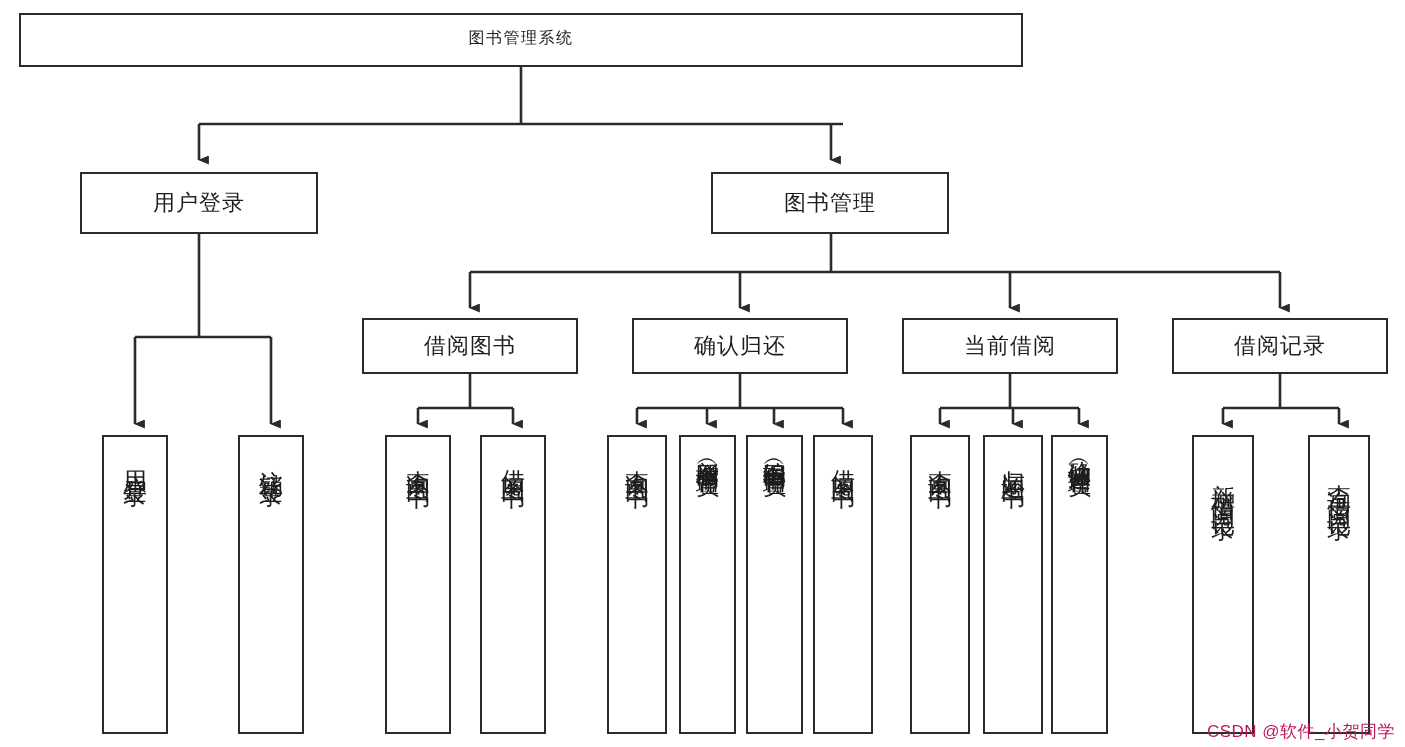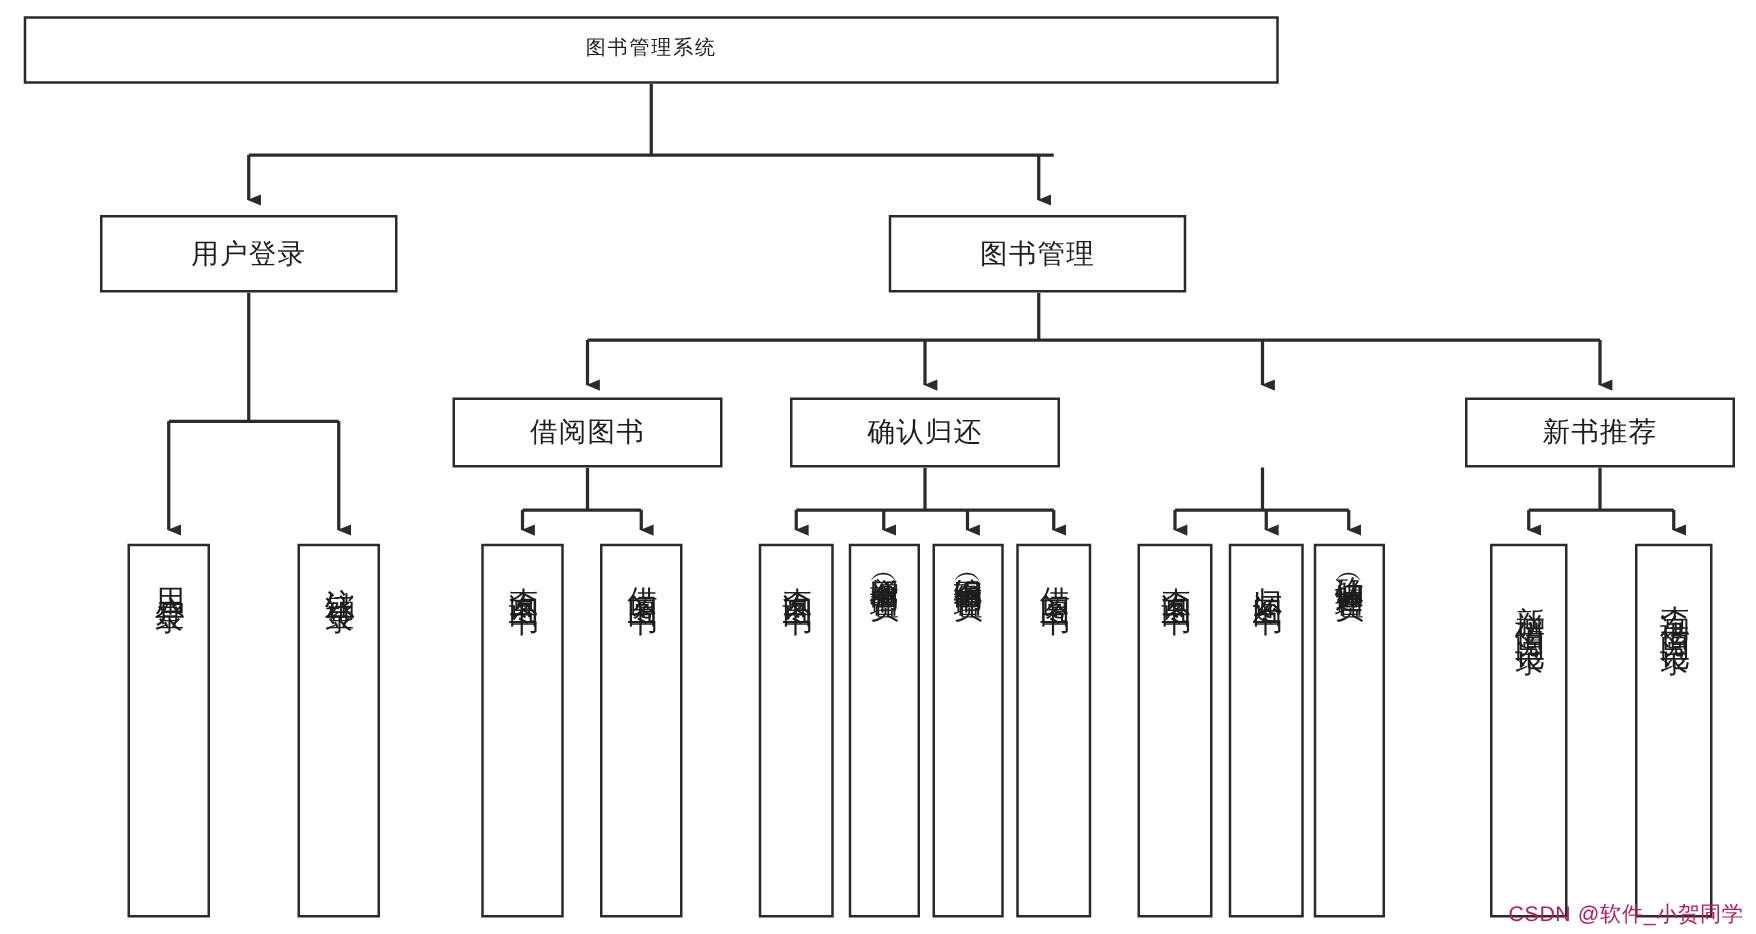--- a/index.html
+++ b/index.html
@@ -132,22 +132,25 @@
   <div class="node horiz" style="left:711px;top:172px;width:238px;height:62px;">
     <span class="node-label">图书管理</span>
   </div>
 
   <div class="node horiz" style="left:362px;top:318px;width:216px;height:56px;">
     <span class="node-label">借阅图书</span>
   </div>
   <div class="node horiz" style="left:632px;top:318px;width:216px;height:56px;">
     <span class="node-label">确认归还</span>
   </div>
+  <div class="node horiz" style="left:902px;top:318px;width:216px;height:56px;">
+    <span class="node-label">当前借阅</span>
+  </div>
   <div class="node horiz" style="left:1172px;top:318px;width:216px;height:56px;">
-    <span class="node-label">新书推荐</span>
+    <span class="node-label">借阅记录</span>
   </div>
 
   <div class="node vert" style="left:102px;top:435px;width:66px;height:299px;">
     <span class="node-label">用户登录</span>
   </div>
   <div class="node vert" style="left:238px;top:435px;width:66px;height:299px;">
     <span class="node-label">注销登录</span>
   </div>
 
   <div class="node vert" style="left:385px;top:435px;width:66px;height:299px;">

